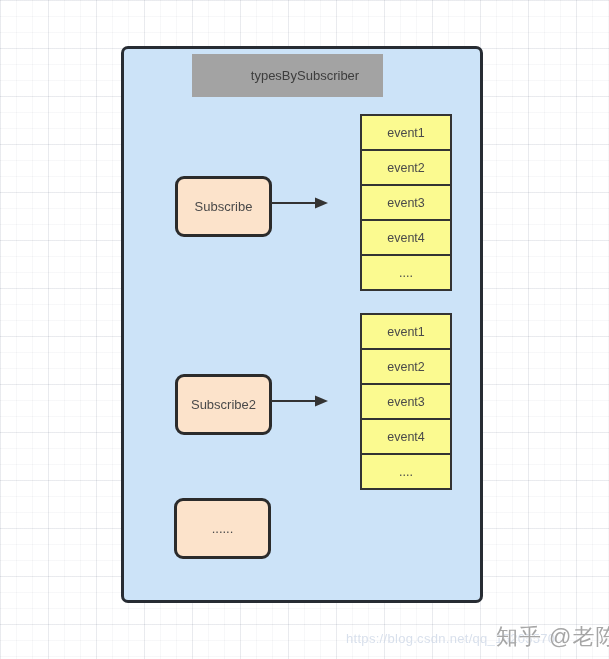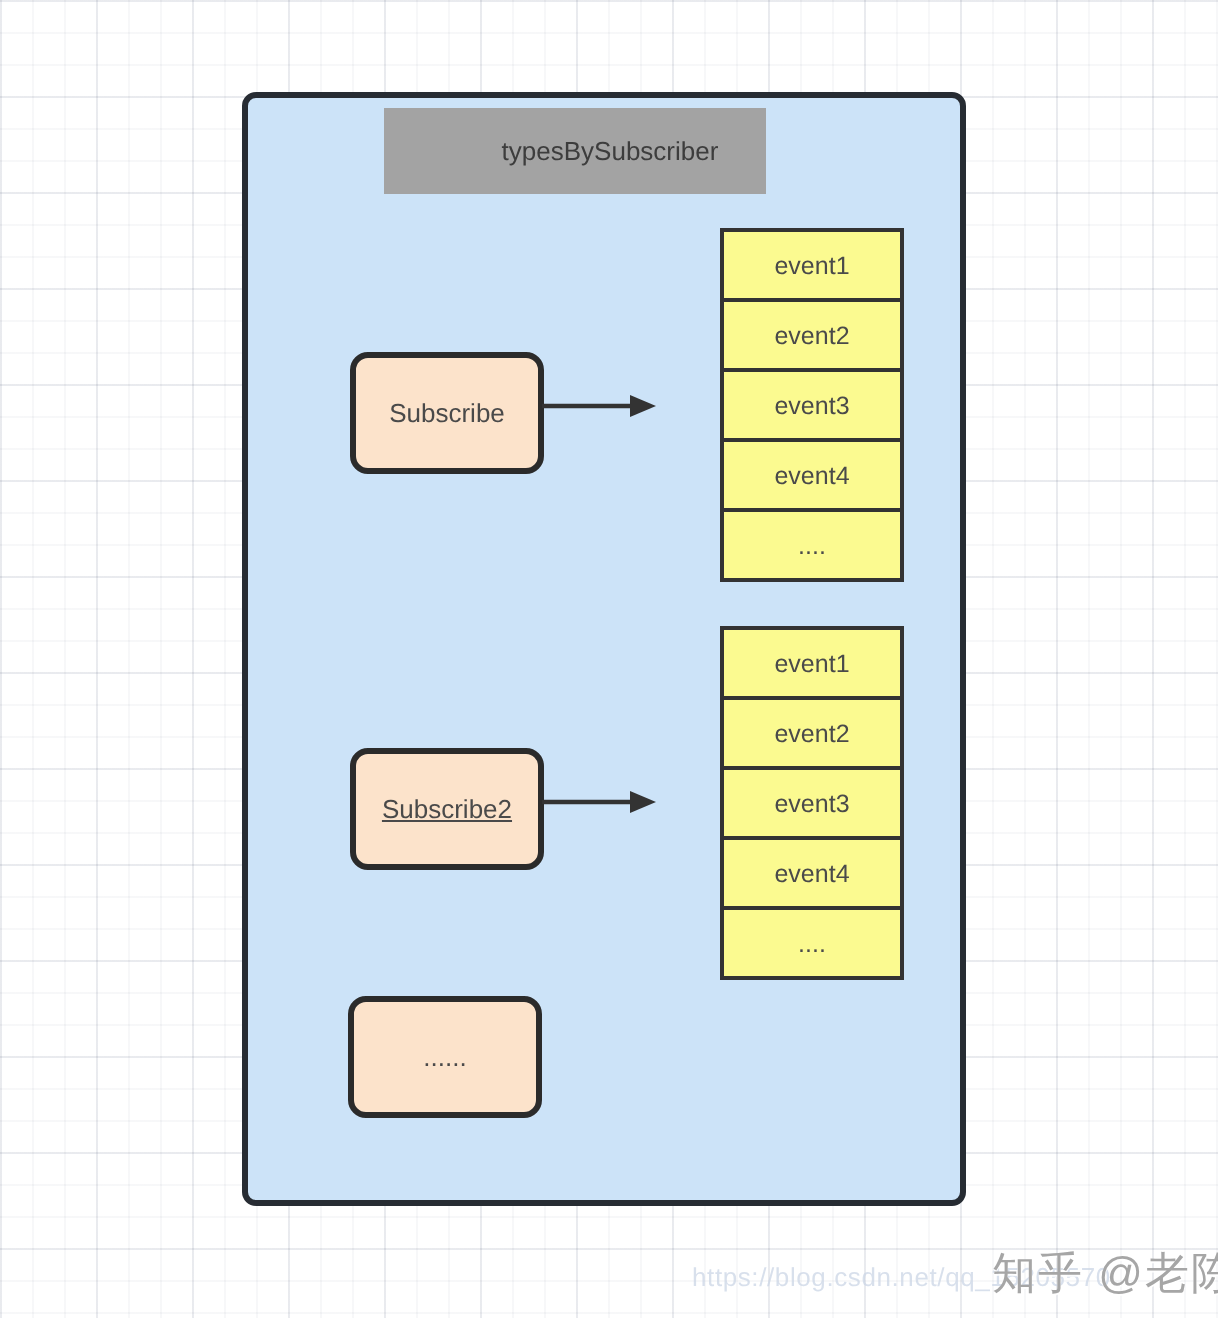--- a/index.html
+++ b/index.html
@@ -37,21 +37,21 @@
   }
   .node {
     left:175px; width:97px; height:61px;
     background:var(--subscriber_fill);
     border:3px solid var(--subscriber_border);
     border-radius:9px;
     display:flex; align-items:center; justify-content:center;
     font-size:13px; color:var(--node_text);
   }
   .node-1 { top:176px; }
-  .node-2 { top:374px;text-decoration:underline; }
+  .node-2 { top:374px; }
   .node-3 { top:498px; left:174px; }
   .event-list { left:328px; width:92px;margin-left:32px; }
   .event-list-1 { top:114px; }
   .event-list-2 { top:313px; }
   .event-cell {
     width:92px; height:37px; margin-top:-2px;
     background:var(--event_fill);
     border:2px solid var(--event_border);
     display:flex; align-items:center; justify-content:center;
     font-size:12.5px; color:var(--node_text);

